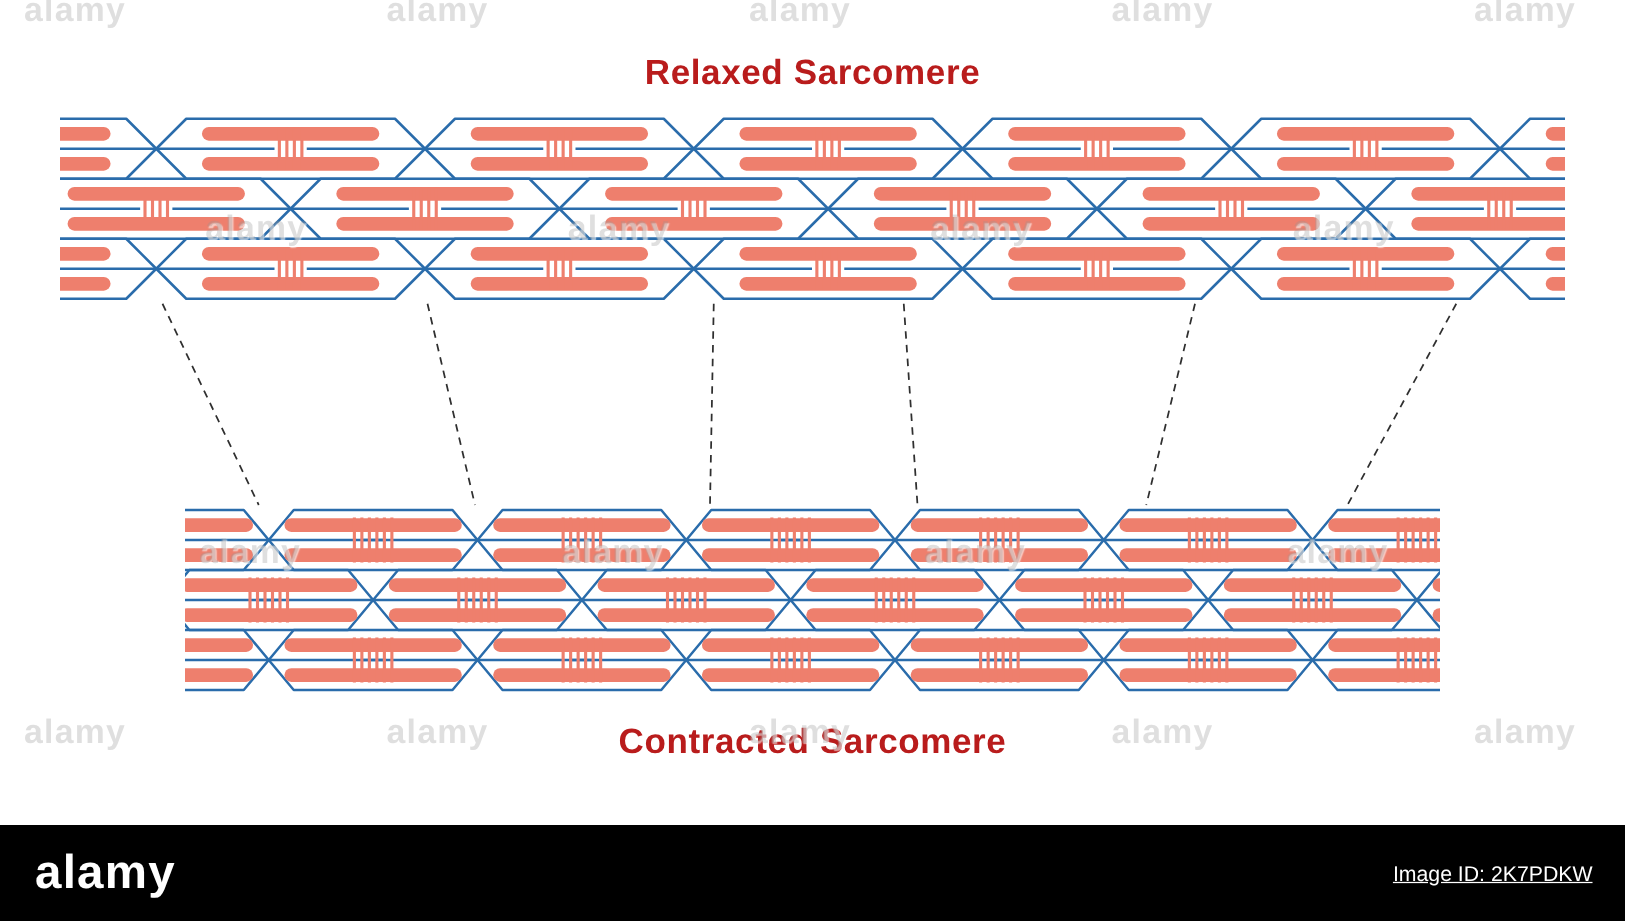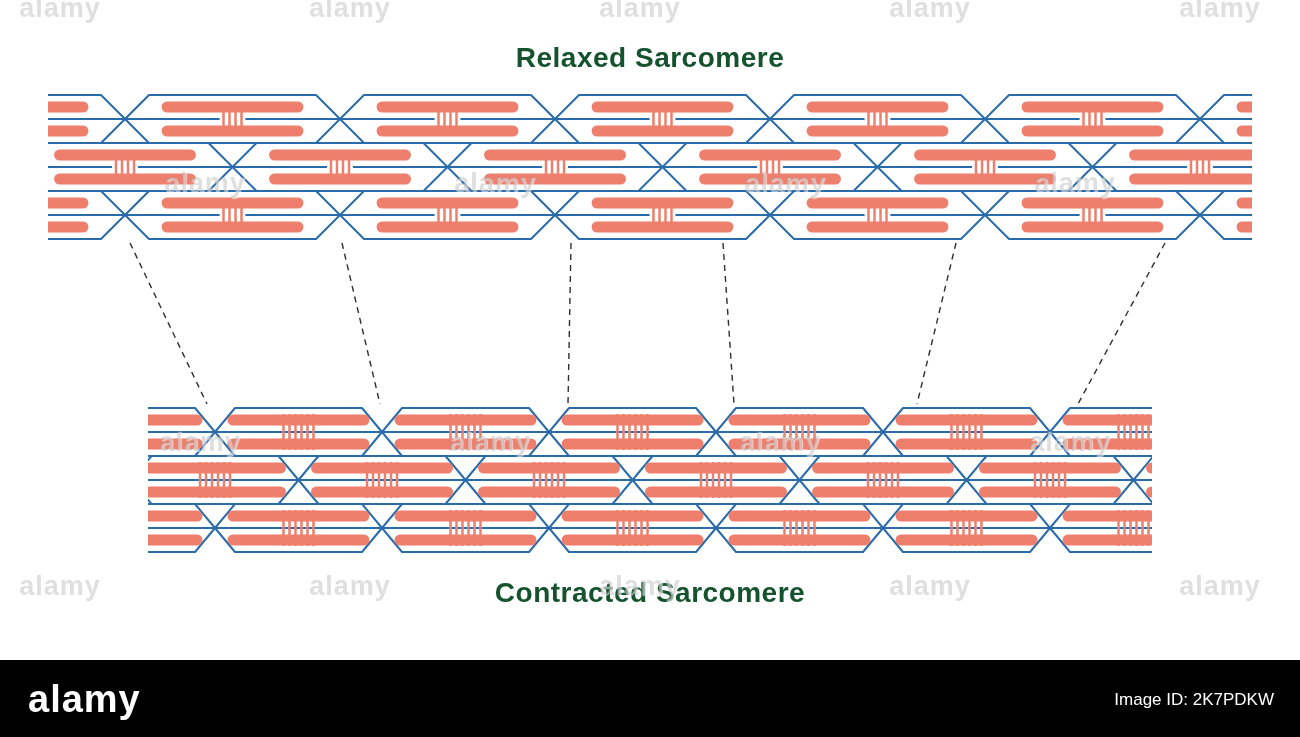--- a/index.html
+++ b/index.html
@@ -1,30 +1,30 @@
 <!DOCTYPE html>
 <html><head>
 <meta charset="utf-8">
 <style>
   html,body{margin:0;padding:0;background:#ffffff;}
   .canvas{position:relative;width:1300px;height:737px;background:#ffffff;overflow:hidden;
           font-family:"Liberation Sans",sans-serif;}
   #diagram-svg{position:absolute;left:0;top:0;}
   .title{position:absolute;left:0;width:100%;text-align:center;font-weight:bold;
-         font-size:28px;color:#14532d;letter-spacing:.5px;}
+         font-size:28px;color:#b91c1c;letter-spacing:.5px;}
   #title-relaxed{top:42px;}
   #title-contracted{top:577px;}
   .watermark{position:absolute;transform:translate(-50%,-50%);font-size:27px;font-weight:bold;
              letter-spacing:1px;color:rgba(150,150,150,0.30);
              text-shadow:1px 1px 1px rgba(255,255,255,0.6);pointer-events:none;}
   .footer{position:absolute;left:0;bottom:0;width:100%;height:77px;background:#000000;color:#ffffff;}
   .footer-logo{position:absolute;left:28px;top:50%;transform:translateY(-50%);
                font-size:38px;font-weight:bold;letter-spacing:1px;}
   .footer-meta{position:absolute;right:26px;top:50%;transform:translateY(-50%);
-               text-align:right;font-size:17px;line-height:25px;}
+               text-align:right;font-size:17px;line-height:25px;text-decoration:underline;}
 </style>
 </head>
 <body>
 
 <div class="canvas">
 
   <svg id="diagram-svg" width="1300" height="737" viewBox="0 0 1300 737">
       <defs>
         <clipPath id="clip-0">
           <rect x="48" y="92" width="1204" height="150"></rect>

